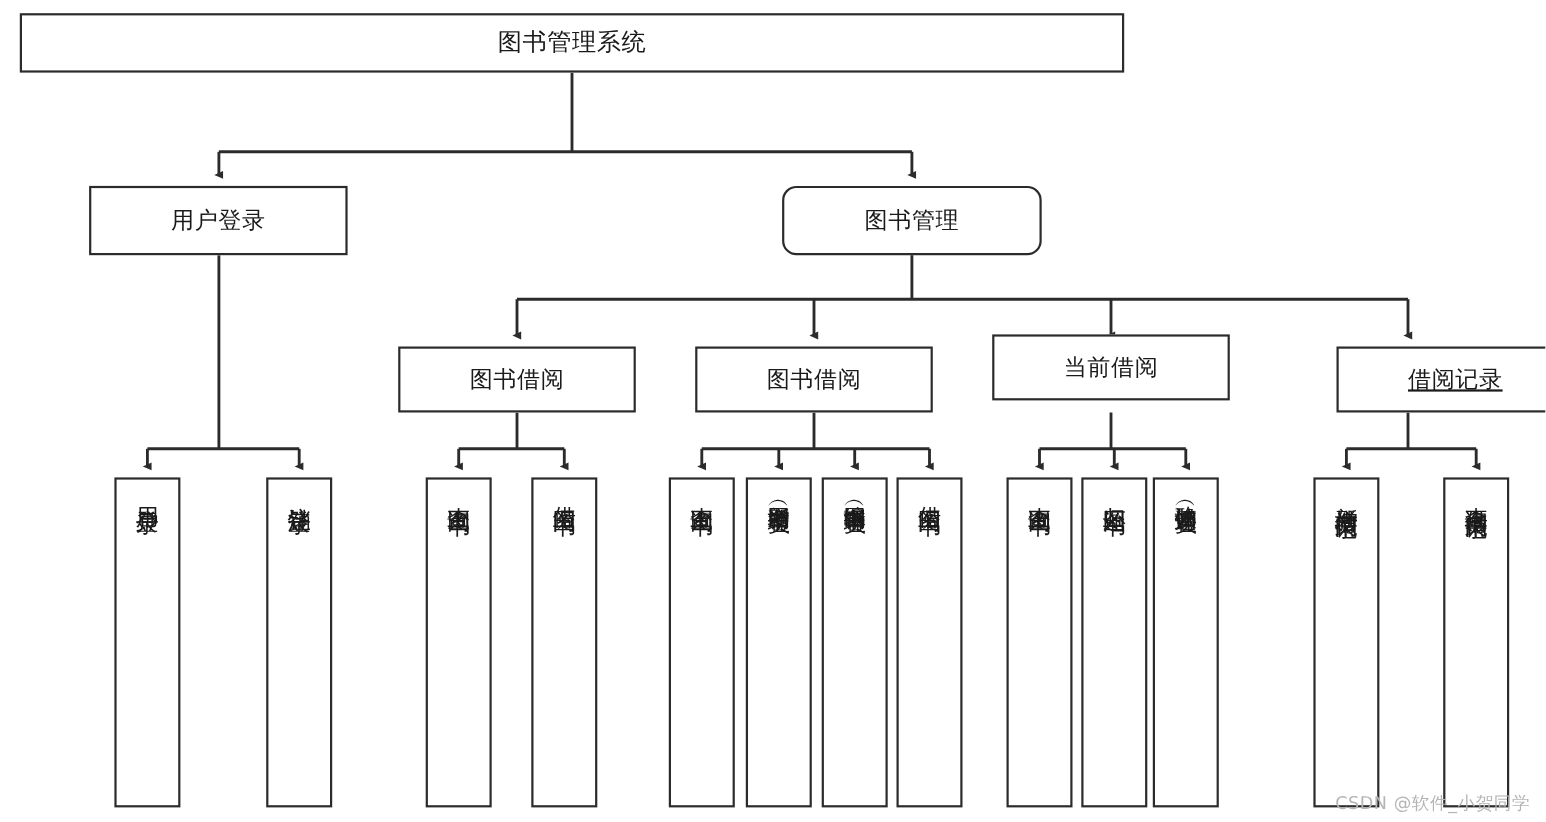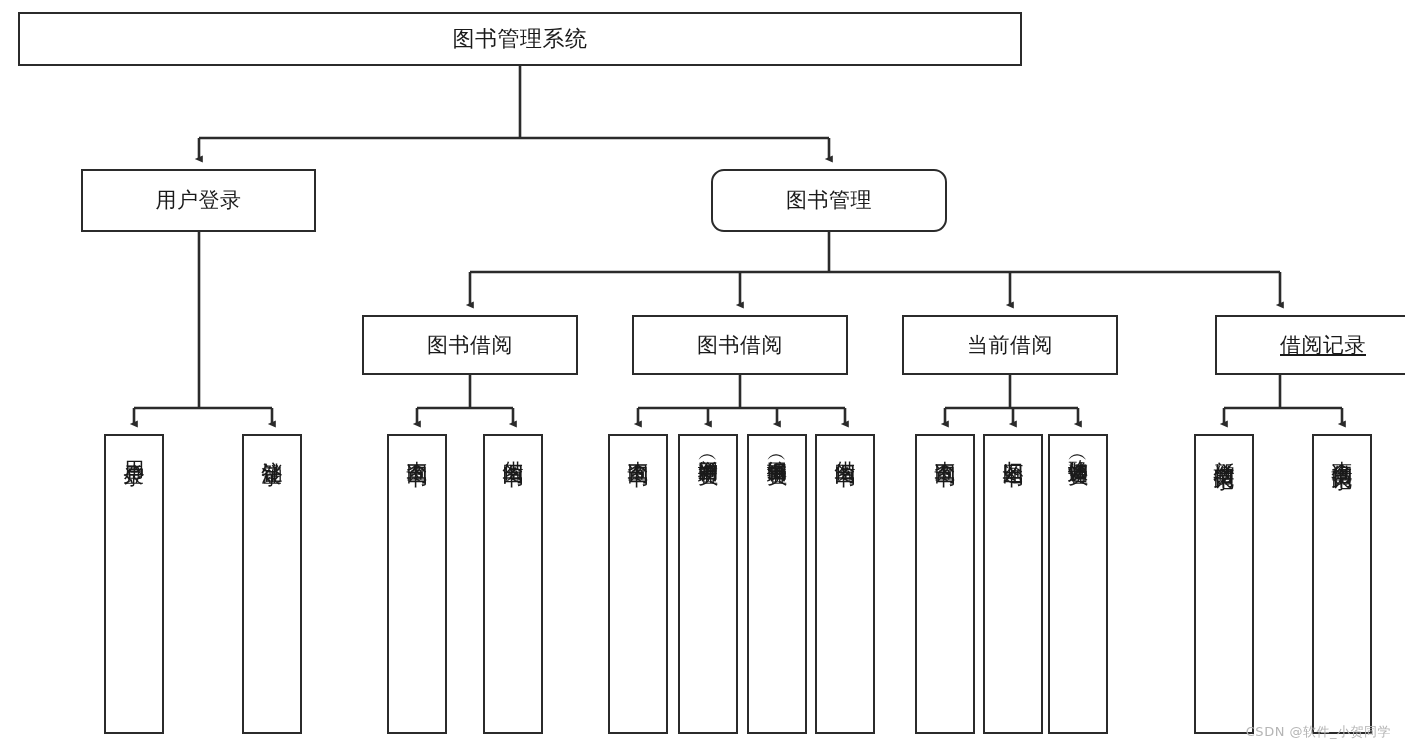--- a/index.html
+++ b/index.html
@@ -64,21 +64,21 @@
     white-space: nowrap;
   }
   .node.vertical.tall-text .node-label {
     font-size: 20px;
     letter-spacing: 1px;
   }
   #watermark {
     position: absolute;
     right: 14px;
     bottom: 6px;
-    font-size: 13px;
+    font-size: 16px;
     color: #b5b5b5;
     letter-spacing: 0.5px;
     white-space: nowrap;
     user-select: none;
     margin-top: 40px;
   }
 </style>
 </head>
 <body>
 
@@ -136,21 +136,21 @@
       </div>
       <div class="node horizontal" style="left: 711px; top: 169px; width: 236px; height: 63px; border-radius: 13px;">
         <span class="node-label">图书管理</span>
       </div>
       <div class="node horizontal" style="left: 362px; top: 315px; width: 216px; height: 60px;">
         <span class="node-label">图书借阅</span>
       </div>
       <div class="node horizontal" style="left: 632px; top: 315px; width: 216px; height: 60px;">
         <span class="node-label">图书借阅</span>
       </div>
-      <div class="node horizontal" style="left: 902px; top: 315px; width: 216px; height: 60px;">
+      <div class="node horizontal" style="left: 902px; top: 304px; width: 216px; height: 60px;">
         <span class="node-label">当前借阅</span>
       </div>
       <div class="node horizontal" style="left: 1215px; top: 315px; width: 216px; height: 60px; text-decoration: underline;">
         <span class="node-label">借阅记录</span>
       </div>
       <div class="node vertical" style="left: 104px; top: 434px; width: 60px; height: 300px;">
         <span class="node-label">用户登录</span>
       </div>
       <div class="node vertical" style="left: 242px; top: 434px; width: 60px; height: 300px;">
         <span class="node-label">注销登录</span>

